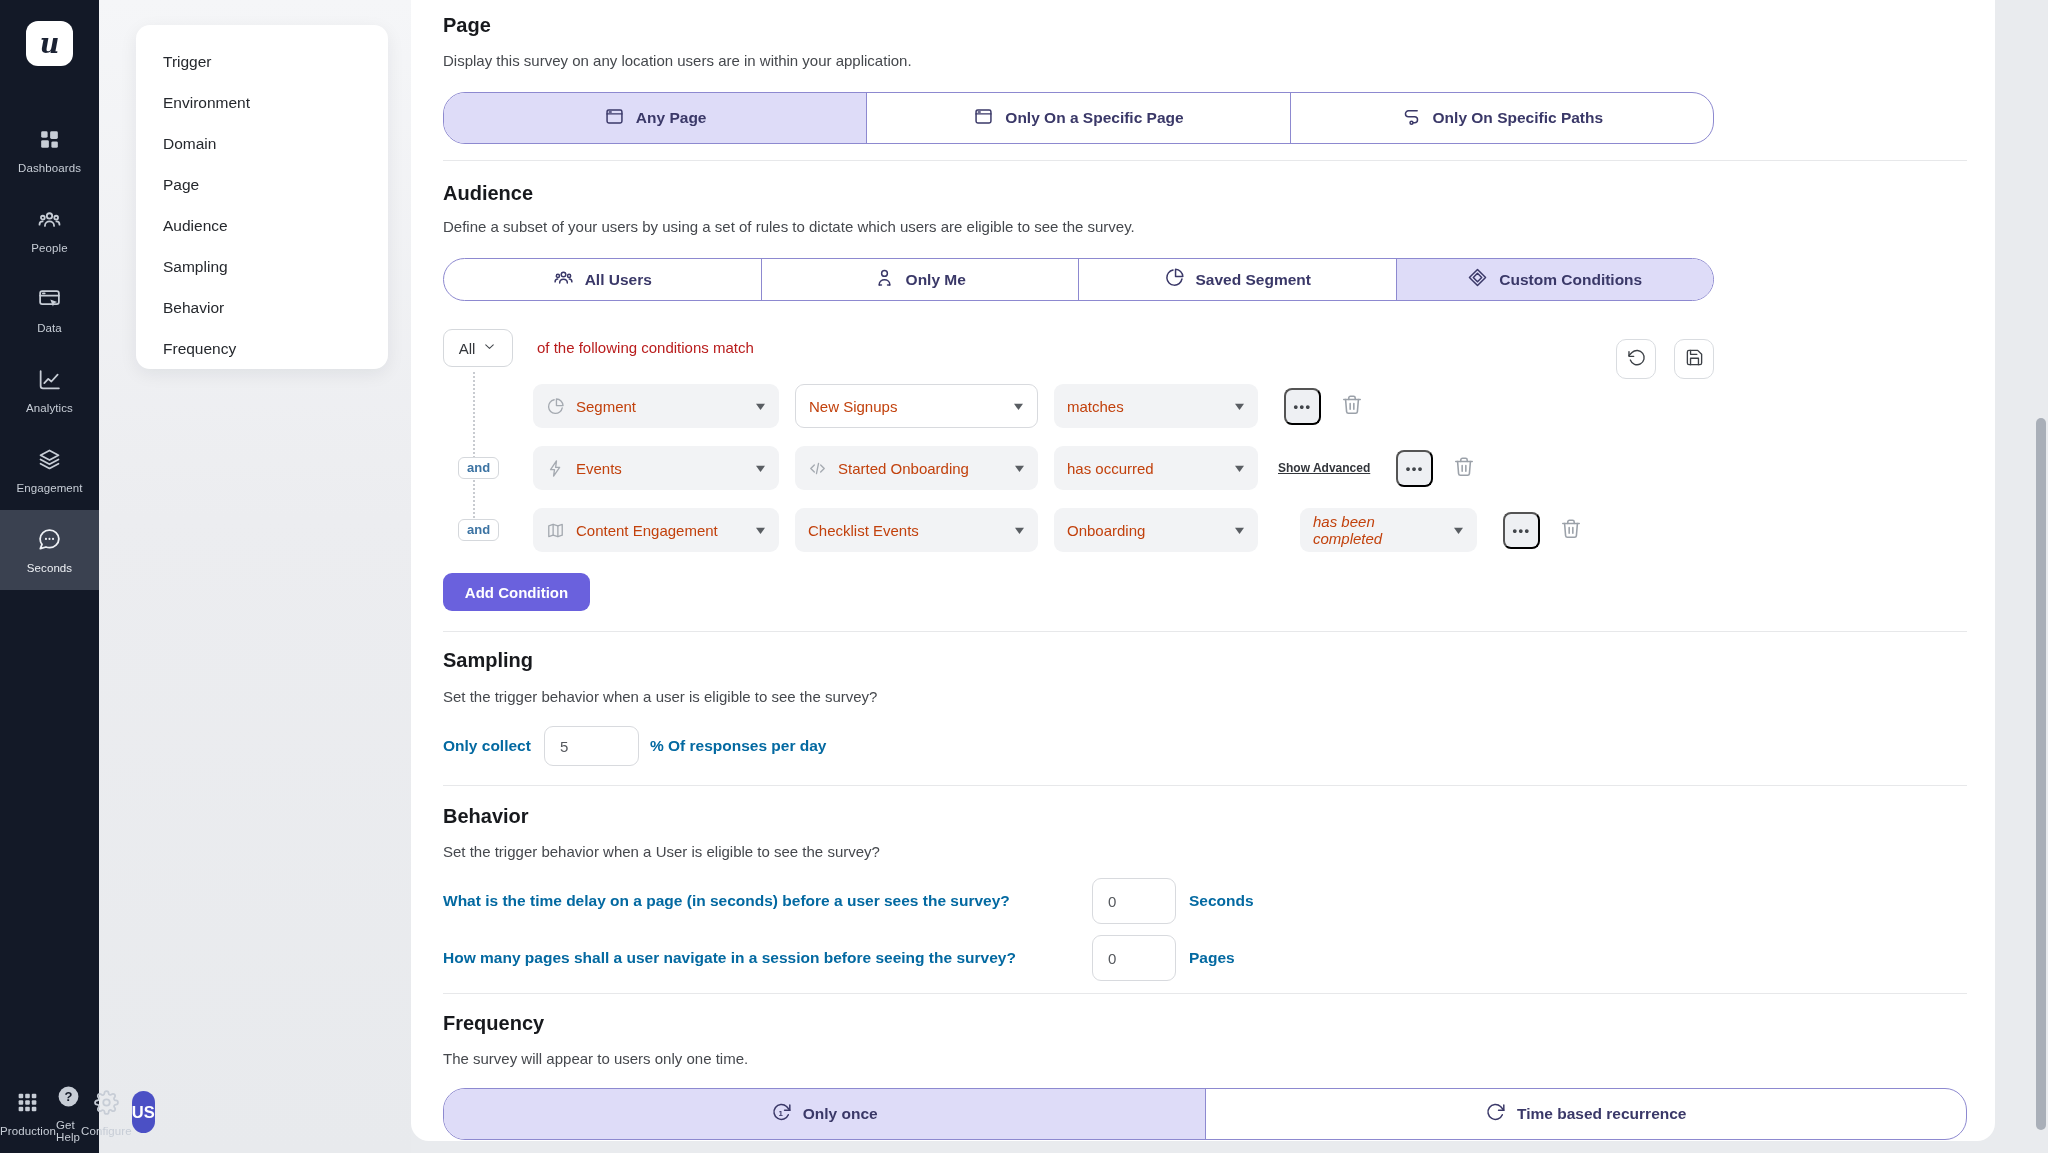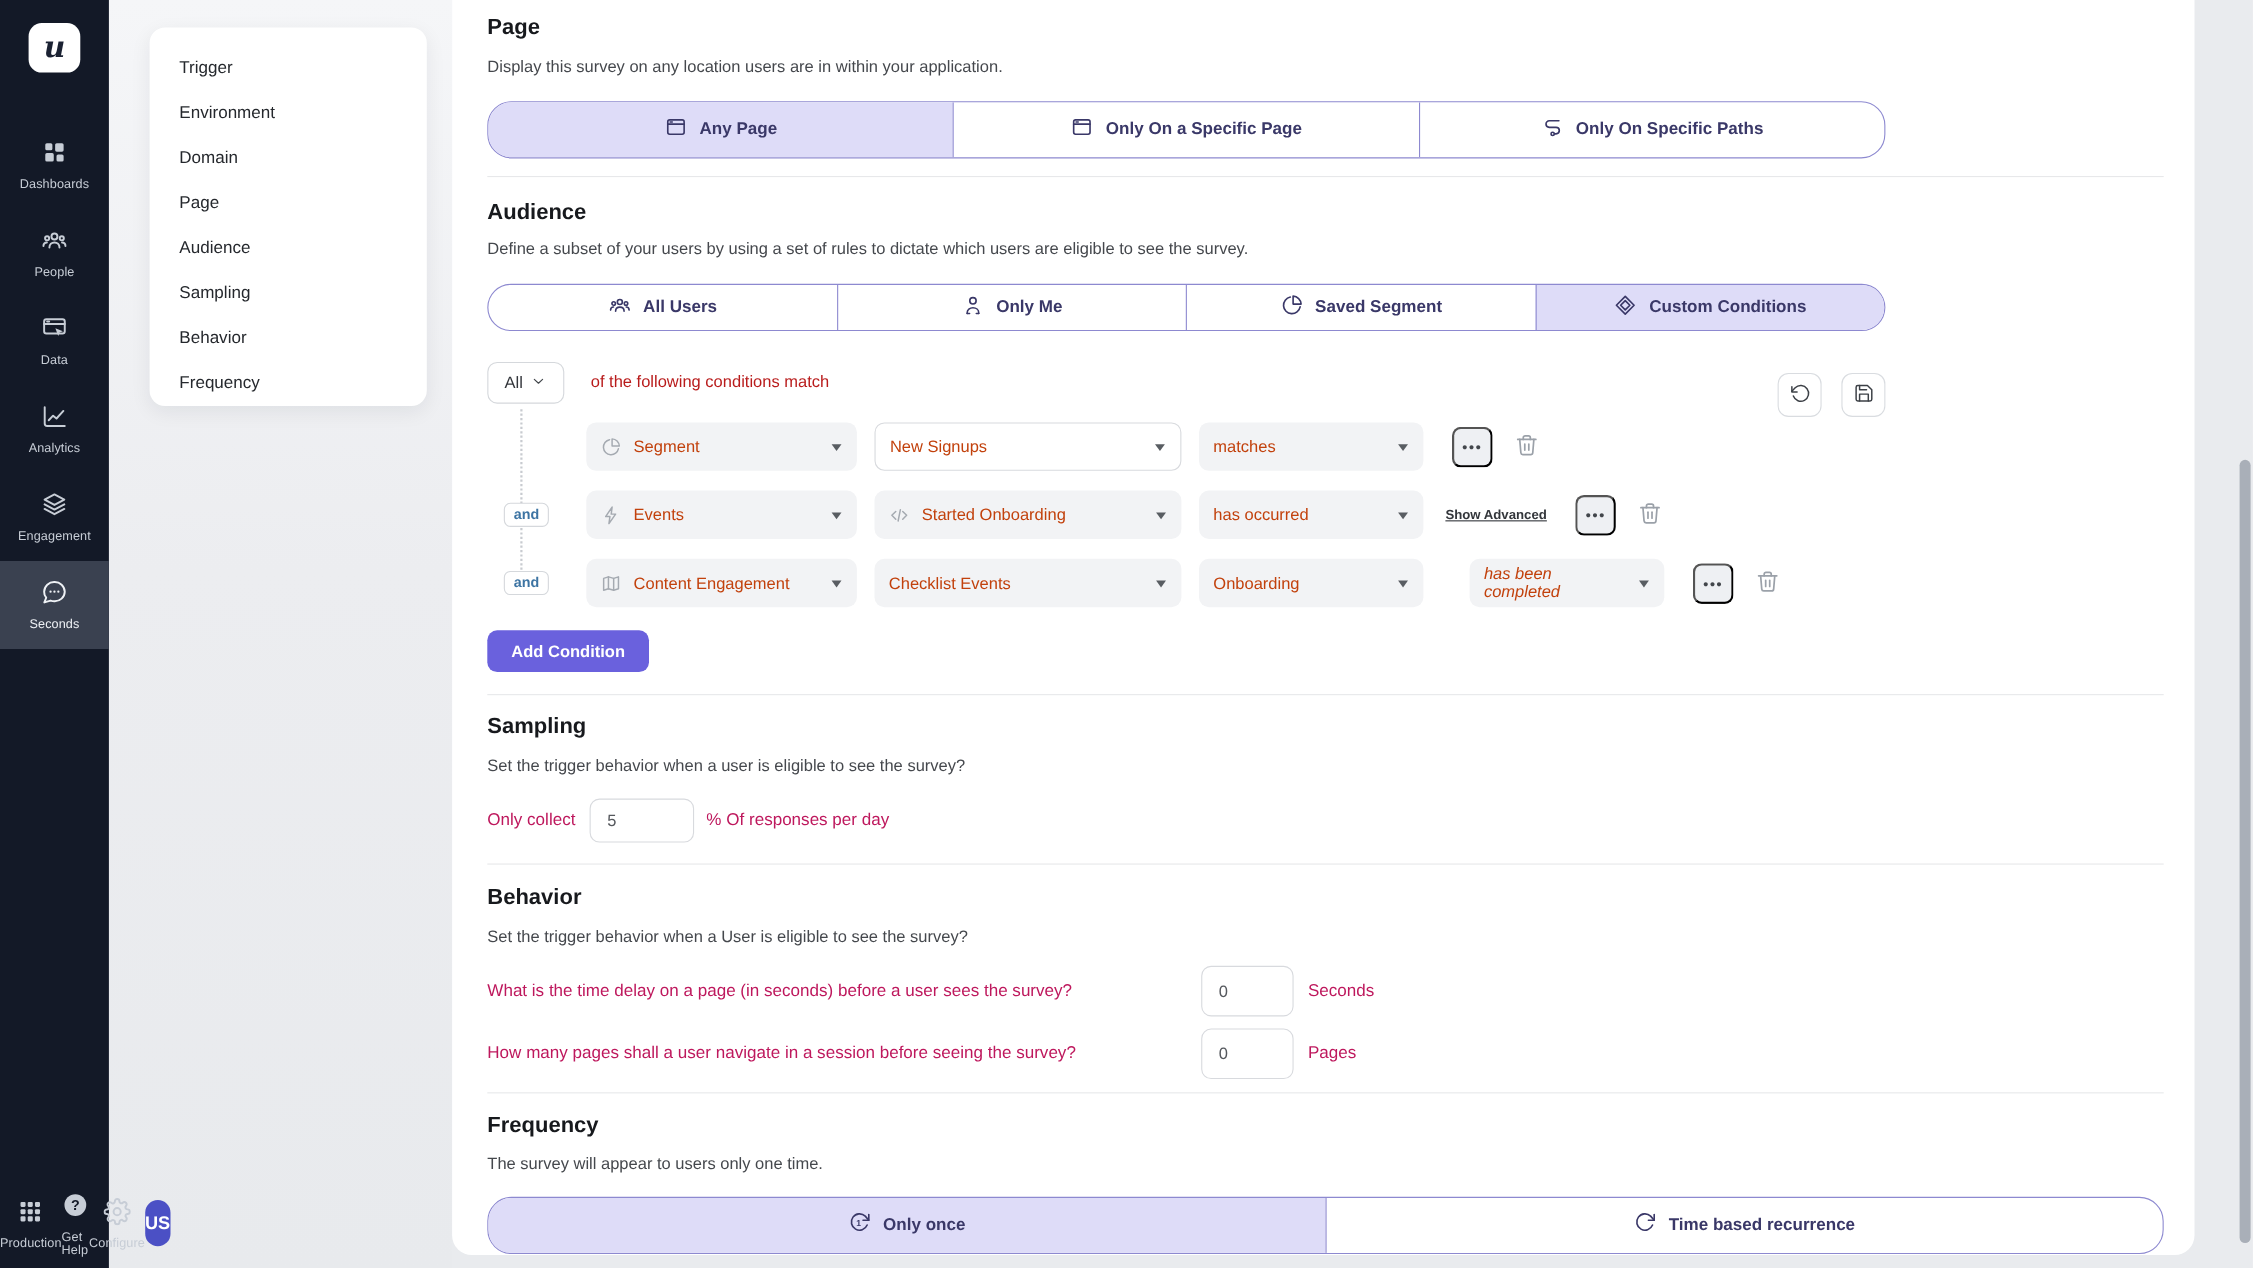--- a/index.html
+++ b/index.html
@@ -73,35 +73,35 @@
   .crow:last-child { margin-bottom:0; }
   .and-pill { position:absolute; left:-75px; top:50%; transform:translateY(-50%); background:#fff;
     border:1px solid #d5d8dc; border-radius:6px; padding:2px 8px 3px; font-size:13px; font-weight:600; color:#3d74a3; }
   .chip { height:44px; background:#f2f3f5; border-radius:9px; display:flex; align-items:center;
     padding:0 13px; font-size:15px; color:#c2410c; cursor:pointer; flex:none; }
   .chip.white { background:#fff; border:1px solid #d8dade; }
   .chip .ficon { color:#a5aab1; margin-right:11px; display:flex; }
   .chip .ficon svg { width:19px; height:19px; }
   .chip .caret { margin-left:auto; color:#595d62; display:flex; padding-left:10px; }
   .chip .caret svg { width:11px; height:9px; }
-  .w246{width:246px;} .w243{width:279px;} .w204{width:204px;} .w177{width:177px;}
+  .w246{width:246px;} .w243{width:243px;} .w204{width:204px;} .w177{width:177px;}
   .more-btn { margin-left:10px; width:37px; height:37px; border-radius:8px; background:#eef0f3;
     color:#42464b; display:flex; align-items:center; justify-content:center; font-size:13px;
     font-weight:700; letter-spacing:1.5px; cursor:pointer; flex:none; }
   .trash-btn { margin-left:4px; color:#9ba1a9; background:none; border:none; display:flex; cursor:pointer; flex:none; }
   .trash-btn svg { width:22px; height:22px; }
   .adv-link { margin-left:4px; font-size:12px; font-weight:700; color:#33363b; text-decoration:underline; cursor:pointer; white-space:nowrap; }
   .ml26 { margin-left:26px;font-style:italic; }
 
   .add-btn { margin-top:21px; width:147px; height:38px; background:#6a61dd; border:none; border-radius:9px;
     color:#fff; font-size:15px; font-weight:600; font-family:inherit; cursor:pointer; display:block; }
 
   
   .inline-row { display:flex; align-items:center; }
-  .bold-lbl { font-weight:400; font-size:15.5px; color:#be185d; }
+  .bold-lbl { font-weight:700; font-size:15.5px; color:#0369a1; }
   .num-input { border:1px solid #d8dade; border-radius:9px; font-family:inherit; font-size:15px; color:#55585d;
     padding-left:15px; outline:none; }
   .samp-input { width:95px; height:40px; margin:0 11px 0 13px; }
   .q-row { display:flex; align-items:center; height:46px; margin-bottom:11px; }
   .q-label { width:649px; flex:none; }
   .q-input { width:84px; height:46px; flex:none; }
   .q-unit { margin-left:13px; }
 
   
   .scroll-track { position:absolute; right:0; top:0; width:15px; height:100%; background:#e9ebee; z-index:6; }

